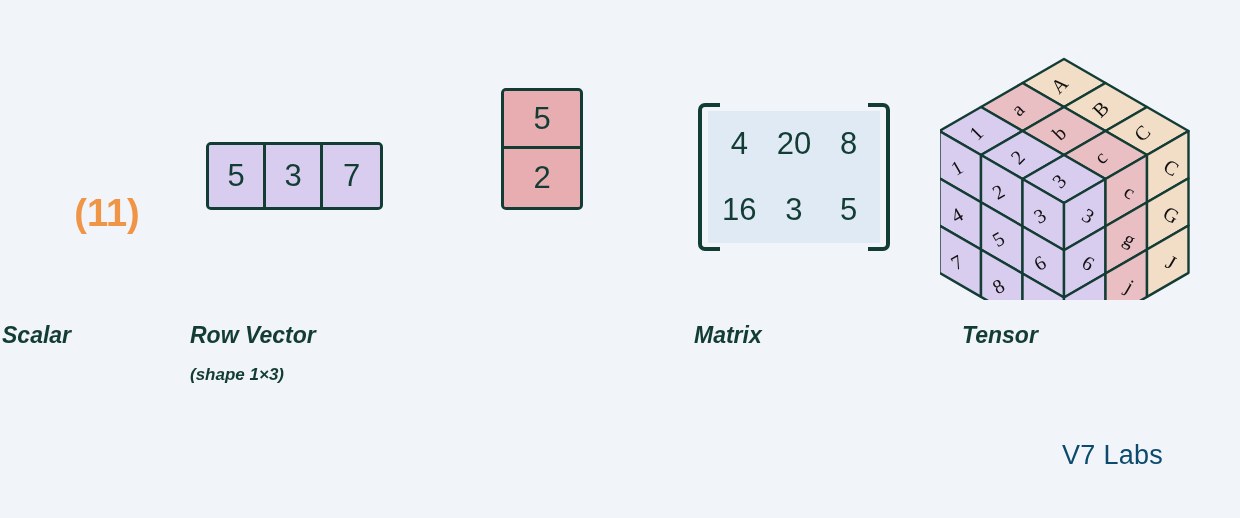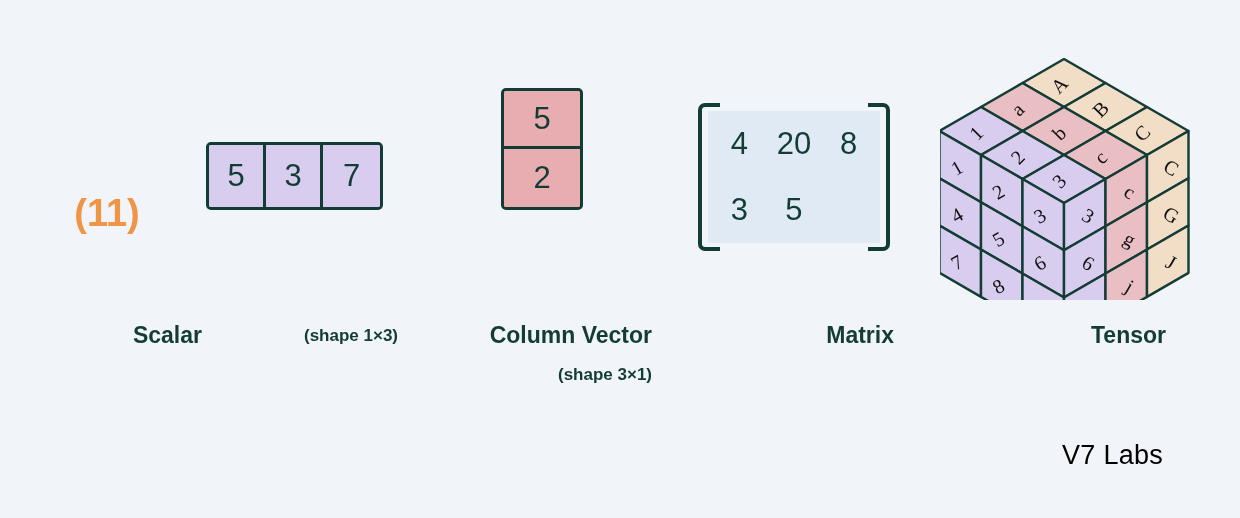--- a/index.html
+++ b/index.html
@@ -144,43 +144,44 @@
   #tensor { left: 940px; top: 48px; }
   #tensor svg { display: block; }
   .face-text {
     font-family: "Liberation Serif", serif;
     font-size: 20px;
     fill: #111111;
   }
 
   
   .caption {
-    text-align: right;
+    text-align: left;
     font-size: 23px;
     font-weight: bold;
     color: #123c34;
     line-height: 39px;
+    font-style: italic;
   }
   .caption .sub {
     display: block;
     font-weight: bold;
     font-size: 17px;
   }
   #caption-scalar  { left: 2px;   top: 316px; width: 200px; }
   #caption-row     { left: 190px; top: 316px; width: 208px; }
   #caption-col     { left: 430px; top: 316px; width: 222px; }
   #caption-matrix  { left: 694px; top: 316px; width: 200px; }
   #caption-tensor  { left: 962px; top: 316px; width: 204px; }
 
   
   #watermark {
     left: 1062px;
     top: 440px;
     font-size: 27px;
-    color: #000000;
+    color: #0c4a6e;
     letter-spacing: 0.3px;
   }
 </style>
 </head>
 <body>
 
 <div id="stage">
 
   <div class="abs" id="scalar-value">(11)</div>
 
@@ -196,20 +197,21 @@
   </div>
 
   <div class="abs" id="matrix">
     <div class="mat-bg"></div>
     <div class="bracket left"></div>
     <div class="bracket right"></div>
     <div class="mat-grid">
       <div class="mat-cell">4</div>
       <div class="mat-cell">20</div>
       <div class="mat-cell">8</div>
+      <div class="mat-cell">16</div>
       <div class="mat-cell">3</div>
       <div class="mat-cell">5</div>
     </div>
   </div>
 
   <div class="abs" id="tensor">
     <svg width="250" height="252" viewBox="0 0 250 252" xmlns="http://www.w3.org/2000/svg">
       <g id="cube-top-face">
           <polygon points="124.00,11.00 165.50,35.00 124.00,59.00 82.50,35.00" fill="#f2ddc7" stroke="#123c34" stroke-width="2.4" stroke-linejoin="round"></polygon>
           <text x="124.00" y="42.00" text-anchor="middle" class="face-text" transform="rotate(-45 124.00 42.00)">A</text>
@@ -271,27 +273,24 @@
           <text x="227.75" y="220.20" text-anchor="middle" class="face-text" transform="rotate(30 227.75 220.20)">J</text>
         </g>
     </svg>
   </div>
 
   <div class="abs caption" id="caption-scalar">
     <span>Scalar</span>
   </div>
 
   <div class="abs caption" id="caption-row">
+    <span>Row Vector</span>
     <span class="sub">(shape 1×3)</span>
   </div>
 
-  <div class="abs caption" id="caption-col">
-    <span>Column Vector</span>
-    <span class="sub">(shape 3×1)</span>
-  </div>
 
   <div class="abs caption" id="caption-tensor">
     <span>Tensor</span>
   </div>
 
   <div class="abs caption" id="caption-matrix">
     <span>Matrix</span>
   </div>
 
   <div class="abs" id="watermark">V7 Labs</div>

